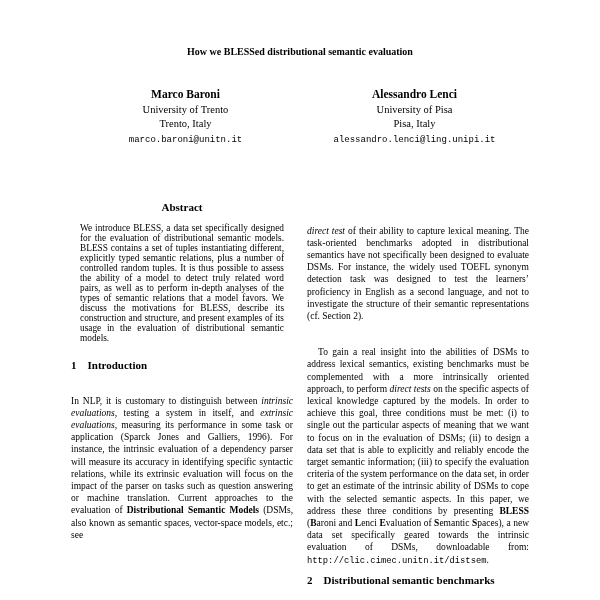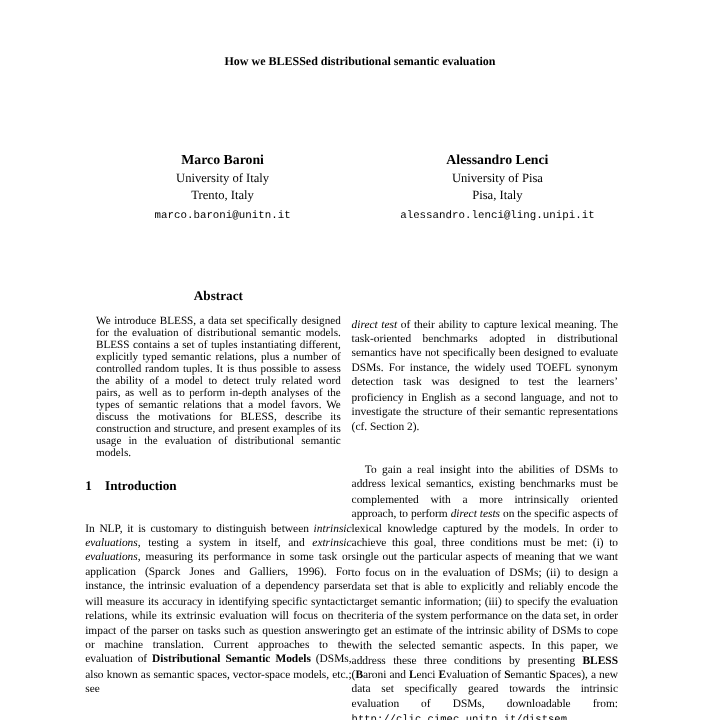--- a/index.html
+++ b/index.html
@@ -23,30 +23,31 @@
     font-weight: bold;
     text-align: center;
     line-height: 1.25;
   }
   .authors {
     display: flex;
     justify-content: center;
     margin-top: 29px;
   }
   .author { width: 50%; text-align: center; }
-  .author-name { font-size: 11.5px; font-weight: bold; margin-bottom: 3px; margin-top: 40px; }
+  .author-name { font-size: 11.5px; font-weight: bold; margin-bottom: 3px; }
   .author-affil { font-size: 10.5px; line-height: 14px; }
   .author-email {
     font-family: "Liberation Mono", monospace;
     font-size: 9px;
     margin-top: 4px;
     white-space: nowrap;
   }
   .columns {
     display: flex;
+    gap: 14px;
     margin-top: 56px;
   }
   .col { width: 222px; position: relative; }
   .abstract-heading {
     font-size: 11px;
     font-weight: bold;
     text-align: center;
     margin-bottom: 10px;
   }
   .abstract-text {
@@ -78,21 +79,21 @@
 </head>
 <body>
 
 <div class="page">
 
   <h1 class="title">How we BLESSed distributional semantic evaluation</h1>
 
   <div class="authors">
     <div class="author">
       <div class="author-name">Marco Baroni</div>
-      <div class="author-affil">University of Italy</div>
+      <div class="author-affil">University of Trento</div>
       <div class="author-affil">Trento, Italy</div>
       <div class="author-email">marco.baroni@unitn.it</div>
     </div>
     <div class="author">
       <div class="author-name">Alessandro Lenci</div>
       <div class="author-affil">University of Pisa</div>
       <div class="author-affil">Pisa, Italy</div>
       <div class="author-email">alessandro.lenci@ling.unipi.it</div>
     </div>
   </div>

